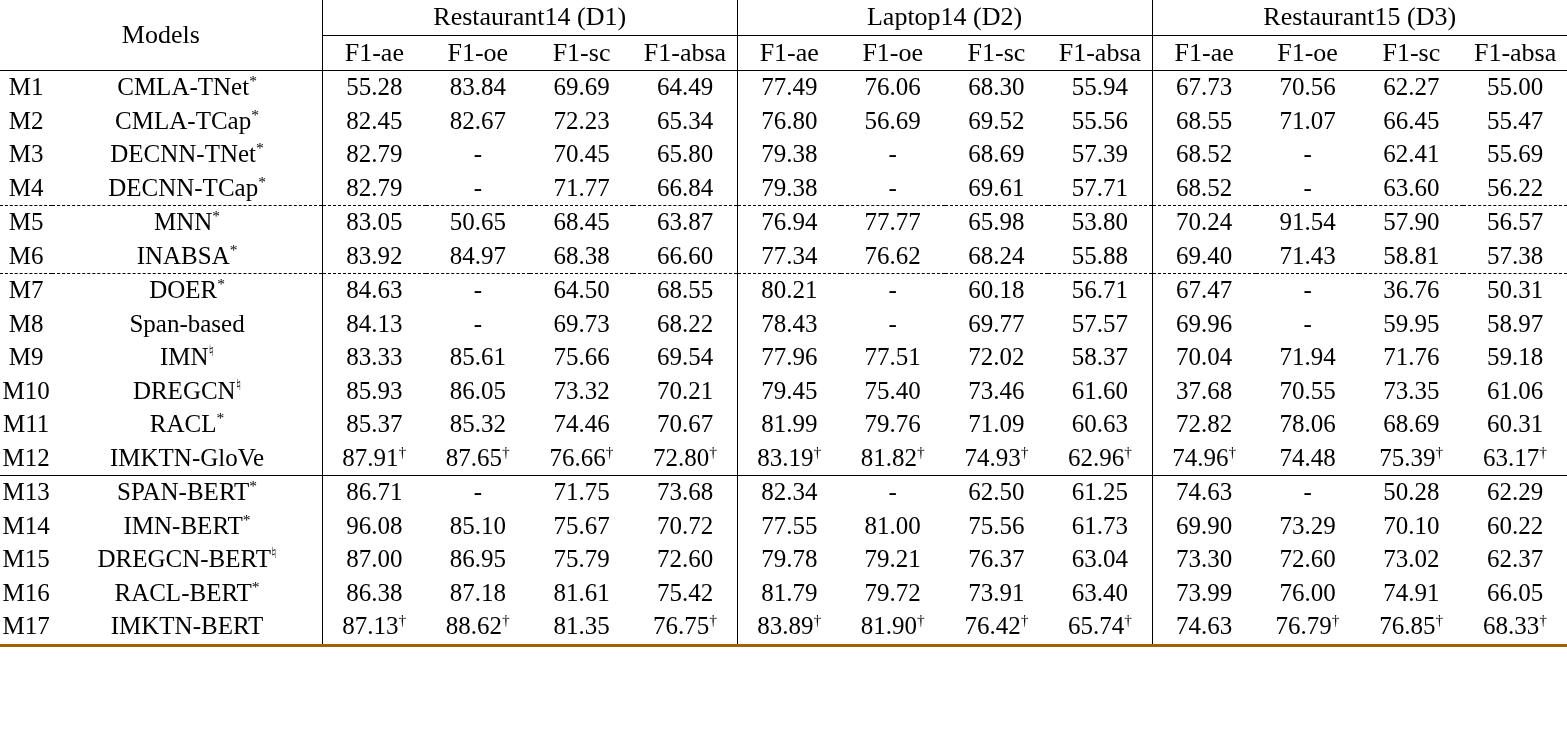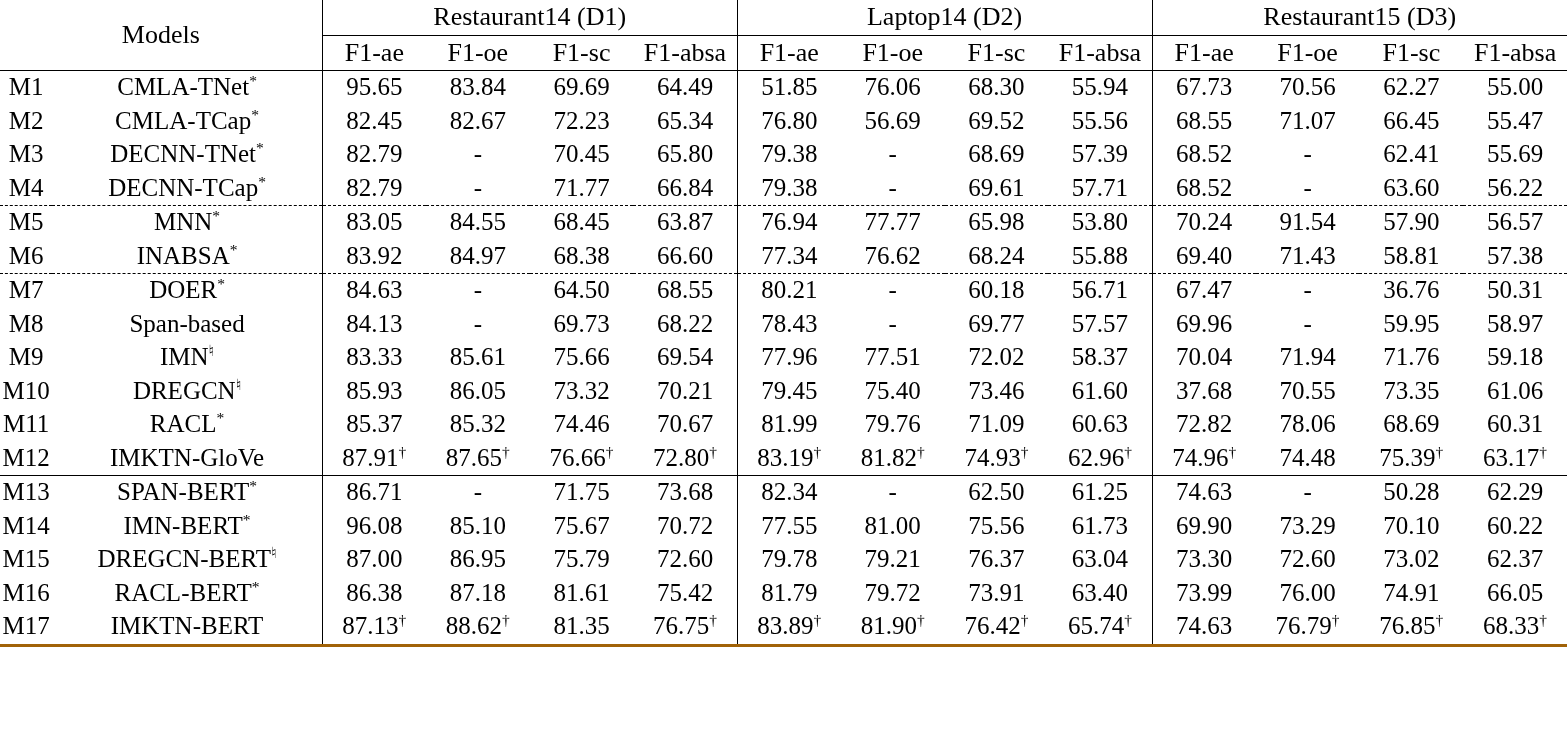--- a/index.html
+++ b/index.html
@@ -106,25 +106,25 @@
       <th class="sub-head vsep-left">F1-ae</th>
       <th class="sub-head">F1-oe</th>
       <th class="sub-head">F1-sc</th>
       <th class="sub-head">F1-absa</th>
     </tr>
   </thead>
   <tbody id="table-body">
       <tr class="rule-thin">
         <td class="id-cell">M1</td>
         <td class="model-cell">CMLA-TNet<sup>*</sup></td>
-        <td class="vsep-left">95.65</td>
+        <td class="vsep-left">55.28</td>
         <td>83.84</td>
         <td>69.69</td>
         <td>64.49</td>
-        <td class="vsep-left">51.85</td>
+        <td class="vsep-left">77.49</td>
         <td>76.06</td>
         <td>68.30</td>
         <td>55.94</td>
         <td class="vsep-left">67.73</td>
         <td>70.56</td>
         <td>62.27</td>
         <td>55.00</td>
       </tr>
       <tr>
         <td class="id-cell">M2</td>
@@ -171,21 +171,21 @@
         <td>57.71</td>
         <td class="vsep-left">68.52</td>
         <td class="dash-val">-</td>
         <td>63.60</td>
         <td>56.22</td>
       </tr>
       <tr class="rule-dash">
         <td class="id-cell">M5</td>
         <td class="model-cell">MNN<sup>*</sup></td>
         <td class="vsep-left">83.05</td>
-        <td>84.55</td>
+        <td>50.65</td>
         <td>68.45</td>
         <td>63.87</td>
         <td class="vsep-left">76.94</td>
         <td>77.77</td>
         <td>65.98</td>
         <td>53.80</td>
         <td class="vsep-left">70.24</td>
         <td>91.54</td>
         <td>57.90</td>
         <td>56.57</td>

